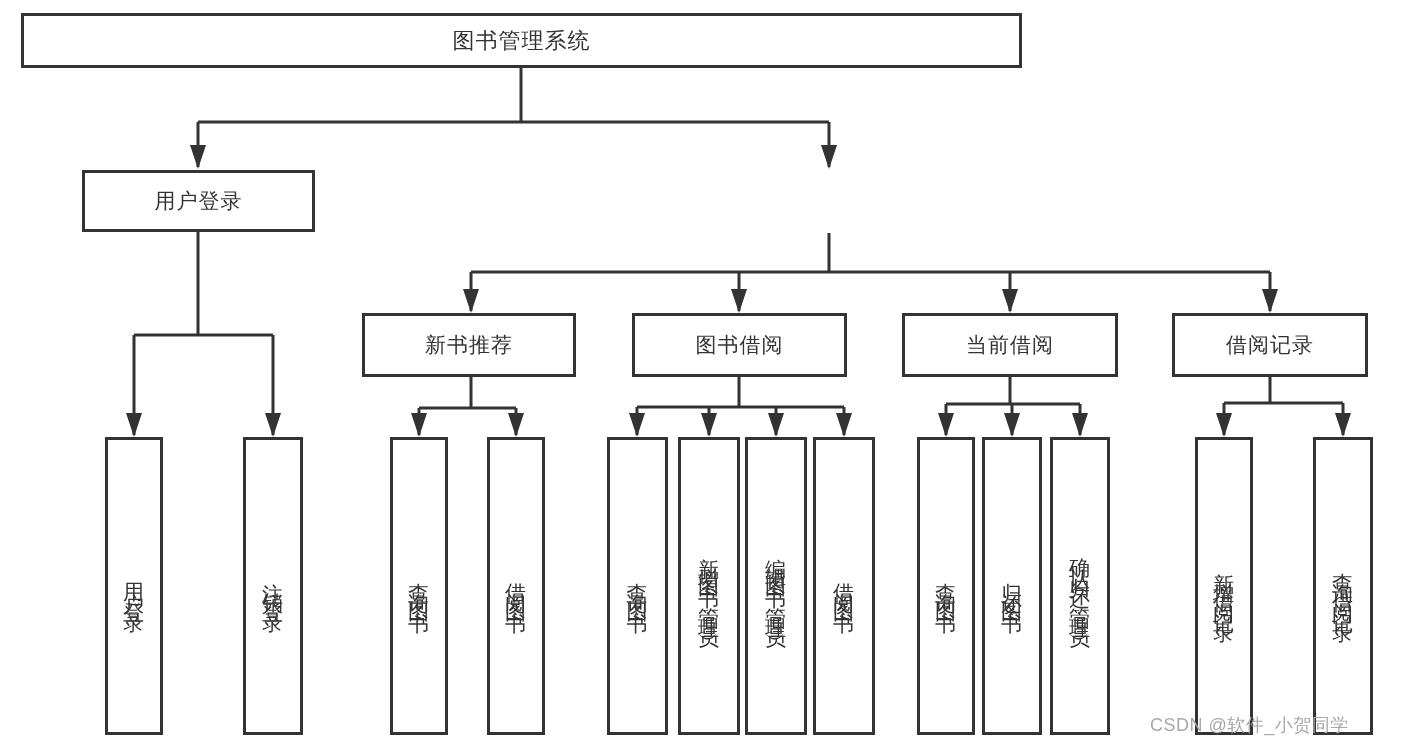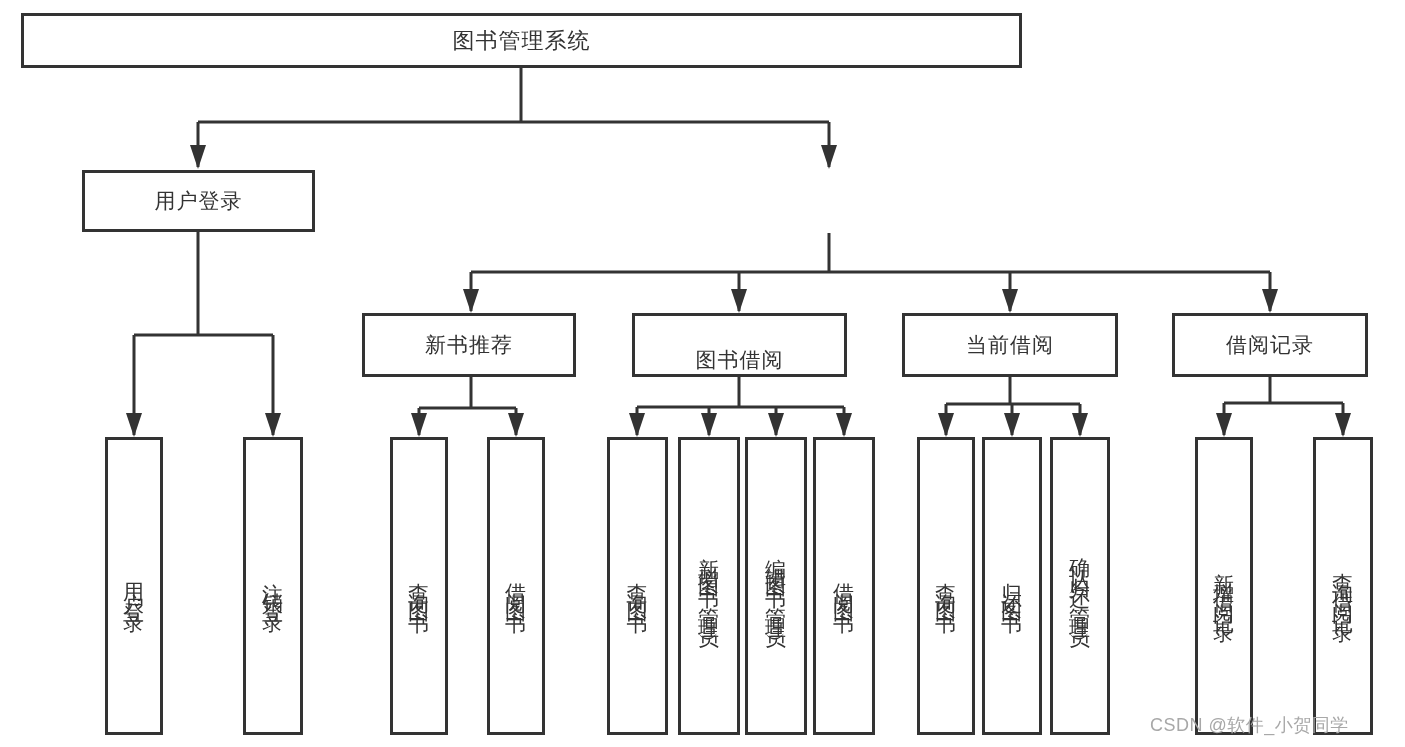--- a/index.html
+++ b/index.html
@@ -117,21 +117,21 @@
     <span>图书管理系统</span>
   </div>
 
   <div class="node h" style="left:82px; top:170px; width:233px; height:62px;">
     <span>用户登录</span>
   </div>
 
   <div class="node h" style="left:362px; top:313px; width:214px; height:64px;">
     <span>新书推荐</span>
   </div>
-  <div class="node h" style="left:632px; top:313px; width:215px; height:64px;align-items:flex-end;">
+  <div class="node h" style="left:632px; top:313px; width:215px; height:64px;">
     <span>图书借阅</span>
   </div>
   <div class="node h" style="left:902px; top:313px; width:216px; height:64px;">
     <span>当前借阅</span>
   </div>
   <div class="node h" style="left:1172px; top:313px; width:196px; height:64px;">
     <span>借阅记录</span>
   </div>
 
   <div class="node v" style="left:105px; top:437px; width:58px; height:298px;">

